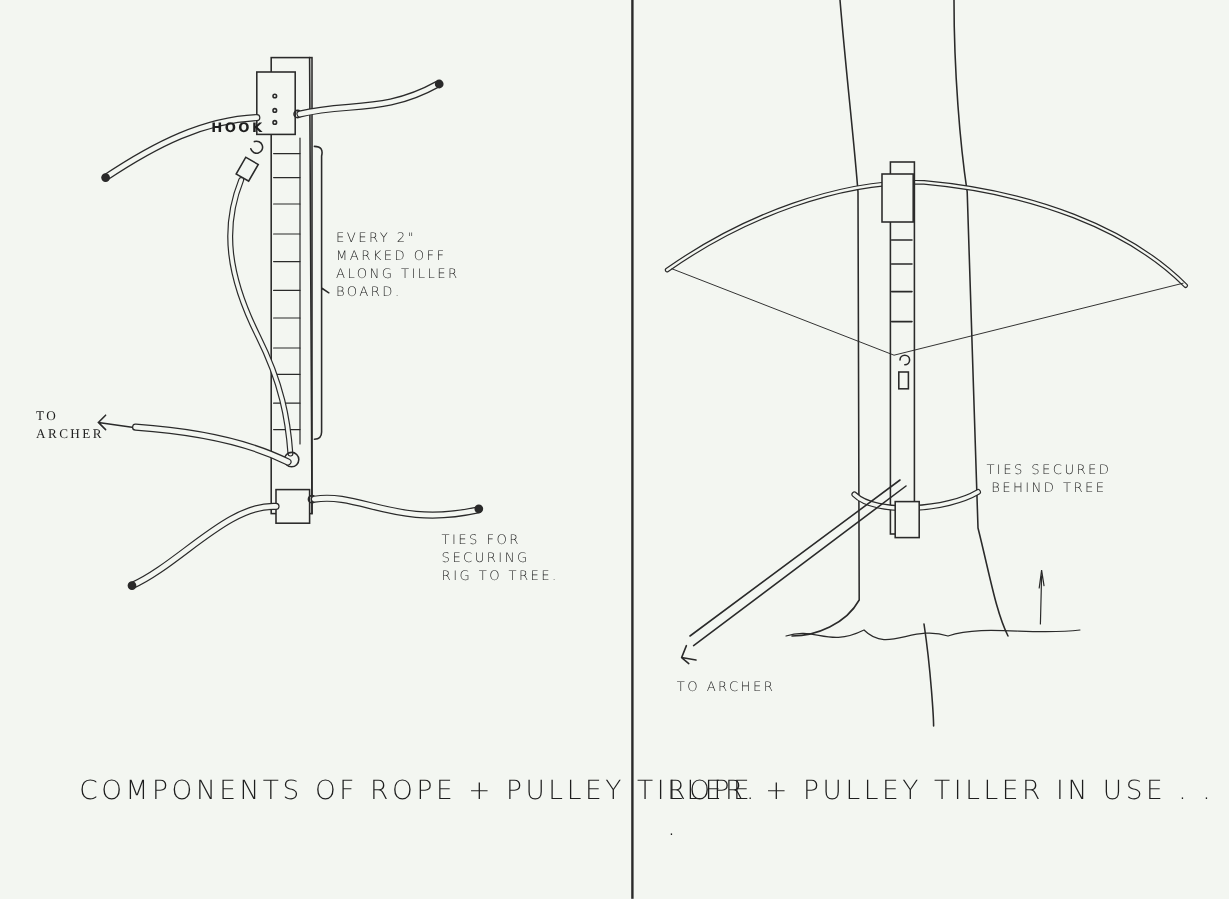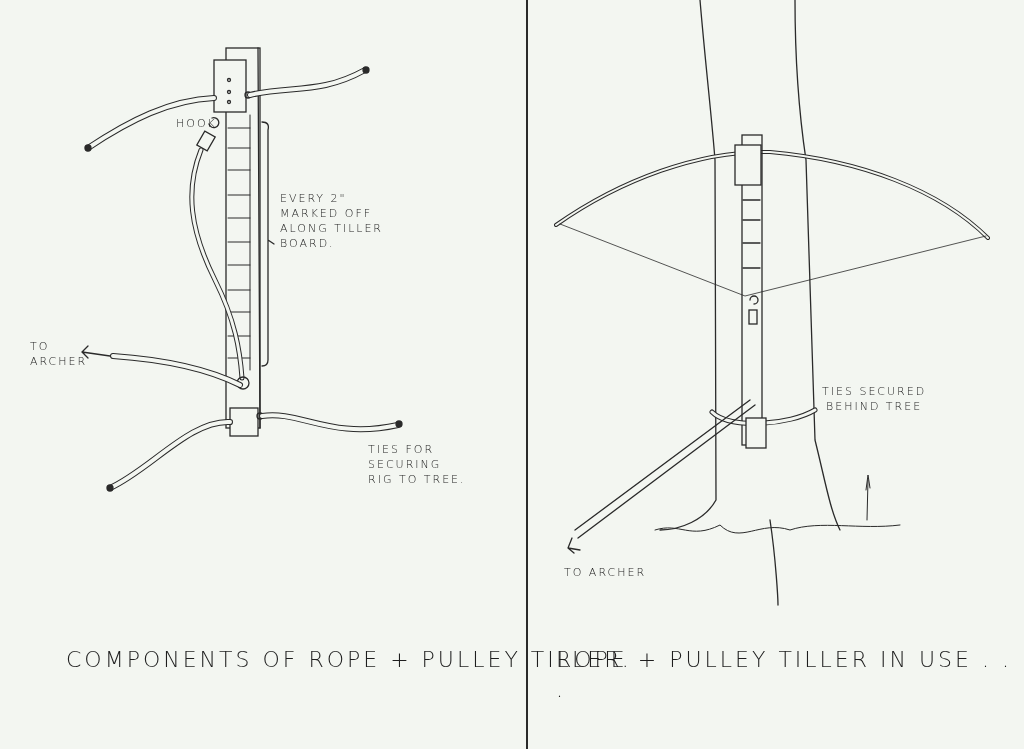--- a/index.html
+++ b/index.html
@@ -102,28 +102,28 @@
   </g>
   <g>
     <path d="M755 405 L578 538"></path>
       <path d="M750 400 L575 530"></path>
     <path d="M574 553 L568 548 M568 548 L580 550 M568 548 L572 538"></path>
   </g>
   <path d="M655 530 C680 522 690 540 720 525 C740 545 760 520 790 530 C820 520 860 530 900 525" stroke-width="1"></path>
   <path d="M867 520 L868 480 M866 490 L868 475 L870 488" stroke-width="1"></path>
 </svg>
 
-<div class="hand small" style="left:176px;top:117px;">Hook</div>
+<div class="hand small" style="left:176px;top:100px;font-weight:bold;">Hook</div>
 <div class="hand small" style="left:280px;top:192px;">
   <div>Every 2"</div>
   <div>marked off</div>
   <div>along tiller</div>
   <div>board.</div>
 </div>
-<div class="hand small" style="left:30px;top:340px;">
+<div class="hand small" style="left:30px;top:340px;font-family:Liberation Serif, serif;">
   <div>To</div>
   <div>archer</div>
 </div>
 <div class="hand small" style="left:322px;top:443px;margin-left:46px;">
   <div>Ties for</div>
   <div>securing</div>
   <div>rig to tree.</div>
 </div>
 <div class="hand caption" style="left:38px;top:645px;margin-left:28px;">Components of rope + pulley tiller.</div>
 

